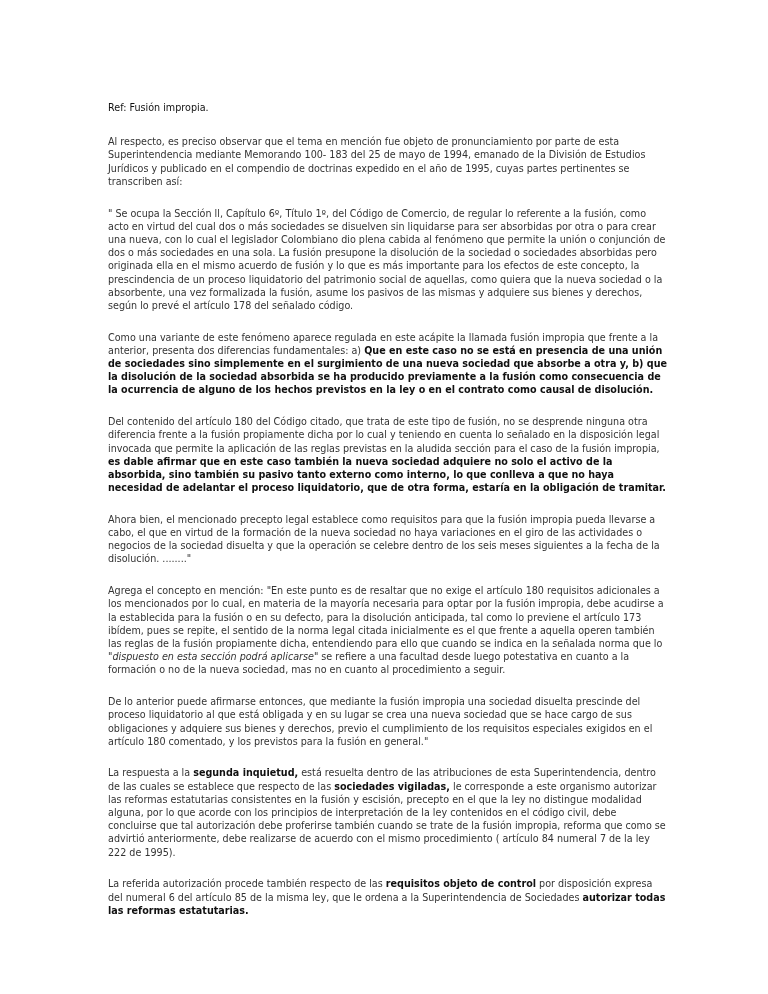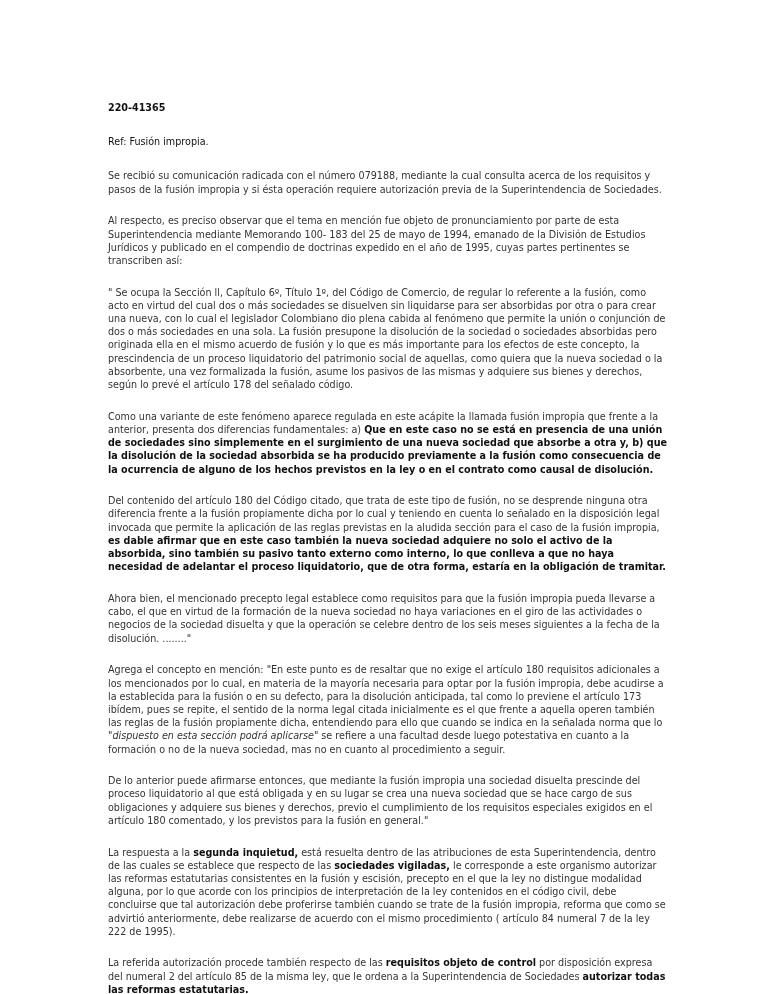--- a/index.html
+++ b/index.html
@@ -13,27 +13,25 @@
   .code { font-weight:bold; color:#111; margin-bottom:21px !important; }
   .ref { font-weight:normal; color:#111; margin-bottom:21px !important; }
   b { color:#111; }
   .u { }
   i { font-style:italic; }
 </style>
 </head>
 <body>
 
 <div class="page">
-  <p class="code">220-41365</p>
   <p class="ref">Ref: Fusión impropia.</p>
   <div id="paras">
-      <p><span>Se recibió su comunicación radicada con el número 079188, mediante la cual consulta acerca de los requisitos y pasos de la fusión impropia y si ésta operación requiere autorización previa de la Superintendencia de Sociedades.</span></p>
       <p><span>Al respecto, es preciso observar que el tema en mención fue objeto de pronunciamiento por parte de esta Superintendencia mediante Memorando 100- 183 del 25 de mayo de 1994, emanado de la División de Estudios Jurídicos y publicado en el compendio de doctrinas expedido en el año de 1995, cuyas partes pertinentes se transcriben así:</span></p>
       <p><span>" Se ocupa la Sección ll, Capítulo 6º, Título 1º, del Código de Comercio, de regular lo referente a la fusión, como acto en virtud del cual dos o más sociedades se disuelven sin liquidarse para ser absorbidas por otra o para crear una nueva, con lo cual el legislador Colombiano dio plena cabida al fenómeno que permite la unión o conjunción de dos o más sociedades en una sola. La fusión presupone la disolución de la sociedad o sociedades absorbidas pero originada ella en el mismo acuerdo de fusión y lo que es más importante para los efectos de este concepto, la prescindencia de un proceso liquidatorio del patrimonio social de aquellas, como quiera que la nueva sociedad o la absorbente, una vez formalizada la fusión, asume los pasivos de las mismas y adquiere sus bienes y derechos, según lo prevé el artículo 178 del señalado código.</span></p>
       <p><span>Como una variante de este fenómeno aparece regulada en este acápite la llamada fusión impropia que frente a la anterior, presenta dos diferencias fundamentales: a) </span><b>Que en este caso no se está en presencia de una unión de sociedades sino simplemente en el surgimiento de una nueva sociedad que absorbe a otra y, b) que la disolución de la sociedad absorbida se ha producido previamente a la fusión como consecuencia de la ocurrencia de alguno de los hechos previstos en la ley o en el contrato como causal de disolución.</b></p>
       <p><span>Del contenido del artículo 180 del Código citado, que trata de este tipo de fusión, no se desprende ninguna otra diferencia frente a la fusión propiamente dicha por lo cual y teniendo en cuenta lo señalado en la disposición legal invocada que permite la aplicación de las reglas previstas en la aludida sección para el caso de la fusión impropia, </span><b>es dable afirmar que en este caso también la nueva sociedad adquiere no solo el activo de la absorbida, sino también su pasivo tanto externo como interno, lo que conlleva a que no haya necesidad de adelantar el proceso liquidatorio, que de otra forma, estaría en la obligación de tramitar.</b></p>
       <p><span>Ahora bien, el mencionado precepto legal establece como requisitos para que la fusión impropia pueda llevarse a cabo, el que en virtud de la formación de la nueva sociedad no haya variaciones en el giro de las actividades o negocios de la sociedad disuelta y que la operación se celebre dentro de los seis meses siguientes a la fecha de la disolución. ........"</span></p>
       <p><span>Agrega el concepto en mención: "En este punto es de resaltar que no exige el artículo 180 requisitos adicionales a los mencionados por lo cual, en materia de la mayoría necesaria para optar por la fusión impropia, debe acudirse a la establecida para la fusión o en su defecto, para la disolución anticipada, tal como lo previene el artículo 173 ibídem, pues se repite, el sentido de la norma legal citada inicialmente es el que frente a aquella operen también las reglas de la fusión propiamente dicha, entendiendo para ello que cuando se indica en la señalada norma que lo </span><i>"dispuesto en esta sección podrá aplicarse"</i><span> se refiere a una facultad desde luego potestativa en cuanto a la formación o no de la nueva sociedad, mas no en cuanto al procedimiento a seguir.</span></p>
       <p><span>De lo anterior puede afirmarse entonces, que </span><span class="u">mediante la fusión impropia una sociedad disuelta prescinde del proceso liquidatorio al que está obligada y en su lugar se crea una nueva sociedad que se hace cargo de sus obligaciones y adquiere sus bienes y derechos, previo el cumplimiento de los requisitos especiales exigidos en el artículo 180 comentado, y los previstos para la fusión en general."</span></p>
       <p><span>La respuesta a la </span><b>segunda inquietud,</b><span> está resuelta dentro de las atribuciones de esta Superintendencia, dentro de las cuales se establece que respecto de las </span><b>sociedades vigiladas,</b><span> le corresponde a este organismo autorizar las reformas estatutarias consistentes en la fusión y escisión, precepto en el que la ley no distingue modalidad alguna, por lo que acorde con los principios de interpretación de la ley contenidos en el código civil, debe concluirse que tal autorización debe proferirse también cuando se trate de la fusión impropia, reforma que como se advirtió anteriormente, debe realizarse de acuerdo con el mismo procedimiento ( artículo 84 numeral 7 de la ley 222 de 1995).</span></p>
-      <p><span>La referida autorización procede también respecto de las </span><b>requisitos objeto de control</b><span> por disposición expresa del numeral 2 del artículo 85 de la misma ley, que le ordena a la Superintendencia de Sociedades </span><b>autorizar todas las reformas estatutarias.</b></p>
+      <p><span>La referida autorización procede también respecto de las </span><b>requisitos objeto de control</b><span> por disposición expresa del numeral 6 del artículo 85 de la misma ley, que le ordena a la Superintendencia de Sociedades </span><b>autorizar todas las reformas estatutarias.</b></p>
     </div>
 </div>
 
 </body></html>

